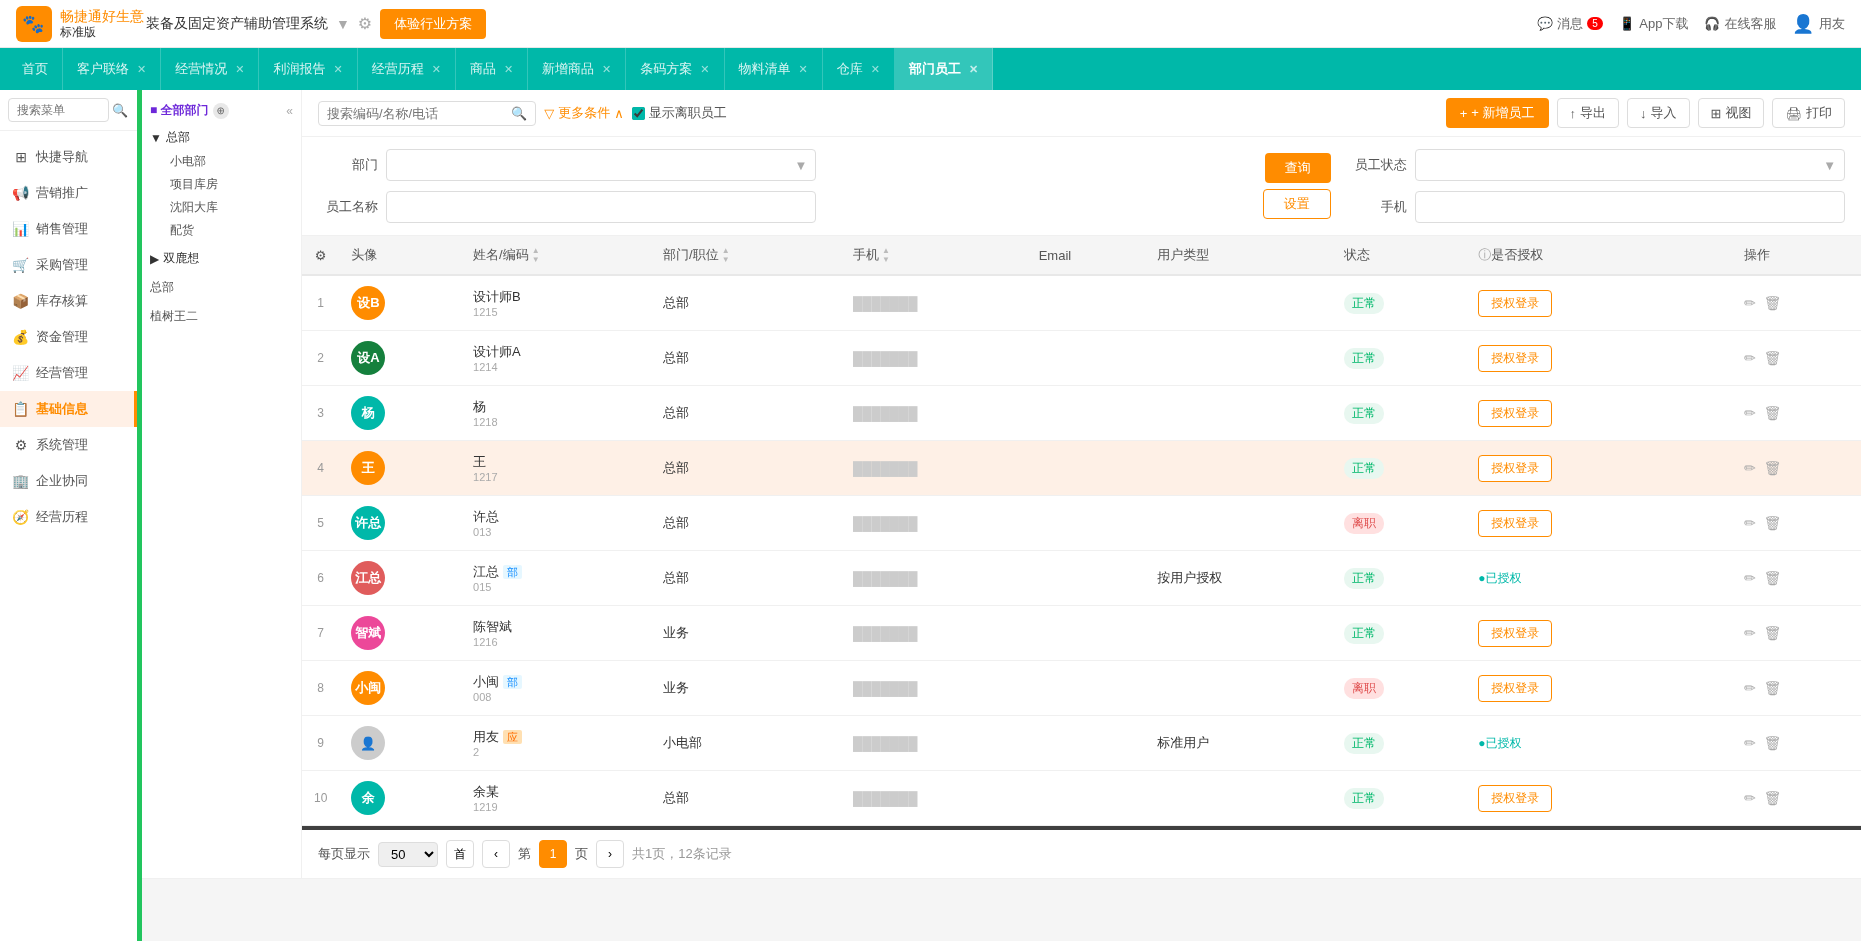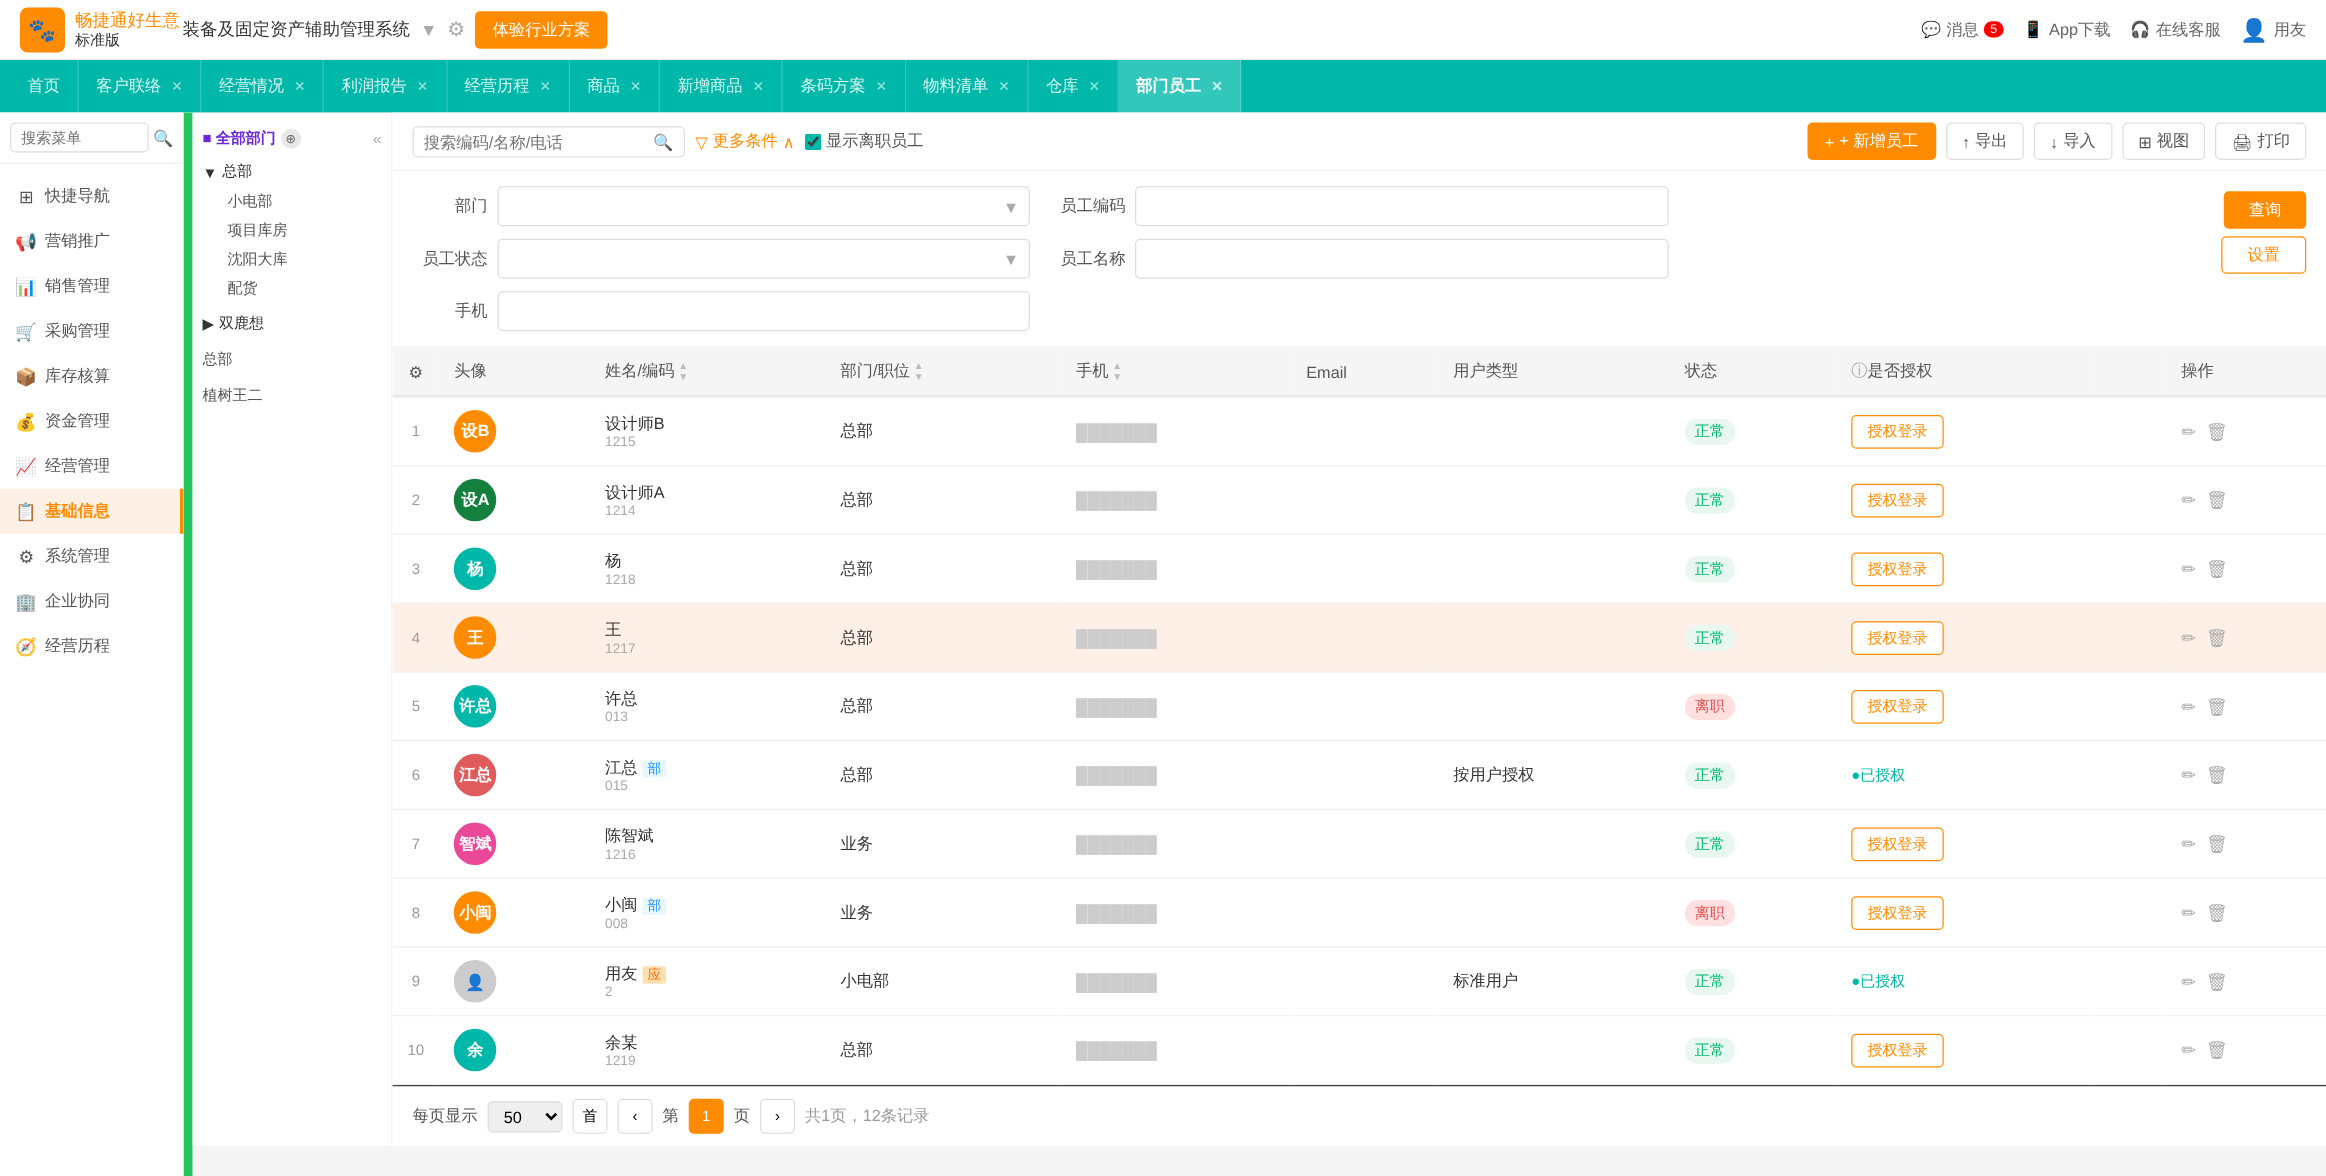--- a/index.html
+++ b/index.html
@@ -24,21 +24,21 @@
     .nav-tabs { display: flex; align-items: center; background: #00b8a9; height: 42px; padding: 0 8px; gap: 0; overflow-x: auto; }
     .nav-tab { display: flex; align-items: center; gap: 4px; color: rgba(255,255,255,0.85); padding: 0 14px; height: 42px; cursor: pointer; font-size: 13px; white-space: nowrap; border-right: 1px solid rgba(255,255,255,0.2); }
     .nav-tab:first-child { border-left: none; }
     .nav-tab.active { background: rgba(255,255,255,0.2); color: #fff; font-weight: bold; }
     .nav-tab .close-x { font-size: 11px; opacity: 0.7; margin-left: 4px; }
 
     
     .main-layout { display: flex; height: calc(100vh - 90px); }
 
     
-    .sidebar { width: 154px; background: #fff; border-right: 7px solid #22c55e; overflow-y: auto; flex-shrink: 0; }
+    .sidebar { width: 142px; background: #fff; border-right: 5px solid #22c55e; overflow-y: auto; flex-shrink: 0; }
     .sidebar-search { display: flex; align-items: center; padding: 8px; border-bottom: 1px solid #f0f0f0; }
     .sidebar-search input { border: 1px solid #ddd; border-radius: 4px; padding: 4px 8px; font-size: 12px; width: 100%; }
     .sidebar-item { display: flex; align-items: center; gap: 6px; padding: 9px 12px; color: #555; cursor: pointer; font-size: 13px; }
     .sidebar-item.active { background: #fff0e6; color: #ff8c00; border-right: 3px solid #ff8c00; font-weight: bold; }
     .sidebar-item .icon { font-size: 14px; width: 18px; text-align: center; }
 
     
     .dept-tree { padding: 8px 0; }
 
     
@@ -77,21 +77,21 @@
     .status-normal { background: #e8f7f0; color: #00b86b; }
     .status-resigned { background: #ffe0e0; color: #e05050; }
     .btn-auth { border: 1px solid #ff8c00; color: #ff8c00; background: #fff; padding: 4px 12px; border-radius: 4px; cursor: pointer; font-size: 12px; white-space: nowrap; }
     .authorized-dot { color: #00b8a9; font-size: 12px; display: flex; align-items: center; gap: 4px; }
     .action-btns { display: flex; gap: 8px; align-items: center; }
     .action-icon { color: #aaa; cursor: pointer; font-size: 14px; }
     .phone-blur { color: #ccc; font-size: 13px; }
     .dept-tag { background: #e6f7ff; color: #1890ff; padding: 1px 4px; border-radius: 2px; font-size: 11px; margin-left: 4px; }
 
     
-    .pagination { display: flex; align-items: center; gap: 8px; padding: 10px 16px; background: #fff; border-top: 1px solid #404040; font-size: 13px; color: #555; }
+    .pagination { display: flex; align-items: center; gap: 8px; padding: 10px 16px; background: #fff; border-top: 4px solid #404040; font-size: 13px; color: #555; }
     .page-info { color: #999; }
     .page-btn { border: 1px solid #ddd; background: #fff; width: 28px; height: 28px; border-radius: 4px; cursor: pointer; display: flex; align-items: center; justify-content: center; font-size: 12px; }
     .page-btn.active { background: #ff8c00; color: #fff; border-color: #ff8c00; }
     .page-size-select { border: 1px solid #ddd; border-radius: 4px; padding: 3px 8px; font-size: 13px; }
     .th-sortable { display: flex; align-items: center; gap: 3px; cursor: pointer; }
     .sort-arrows { display: flex; flex-direction: column; font-size: 8px; color: #bbb; }
   </style>
 </head>
 <body>
 
@@ -309,24 +309,20 @@
 
         <div style="background:#fff;padding:12px 16px;border-bottom:1px solid #f0f0f0;">
           <div style="display:grid;grid-template-columns:1fr 1fr 1fr;gap:10px 16px;align-items:center;">
 
             <div class="filter-row">
               <span class="filter-label">部门</span>
               <div class="filter-select" style="flex:1;border:1px solid #ddd;border-radius:4px;padding:5px 8px;font-size:13px;height:32px;background:#fff;display:flex;align-items:center;justify-content:space-between;cursor:pointer;">
                 <span></span>
                 <span style="color:#aaa;">▼</span>
               </div>
-            </div>
-            <div class="filter-row">
-              <span class="filter-label">员工编码</span>
-              <input type="text" class="filter-input" style="flex: 1 1 0%;">
             </div>
             <div style="display:flex;flex-direction:column;gap:6px;align-items:flex-end;grid-row:span 2;">
               <button class="btn-query">查询</button>
               <button class="btn-set">设置</button>
             </div>
 
             <div class="filter-row">
               <span class="filter-label">员工状态</span>
               <div class="filter-select" style="flex:1;border:1px solid #ddd;border-radius:4px;padding:5px 8px;font-size:13px;height:32px;background:#fff;display:flex;align-items:center;justify-content:space-between;cursor:pointer;">
                 <span></span>

